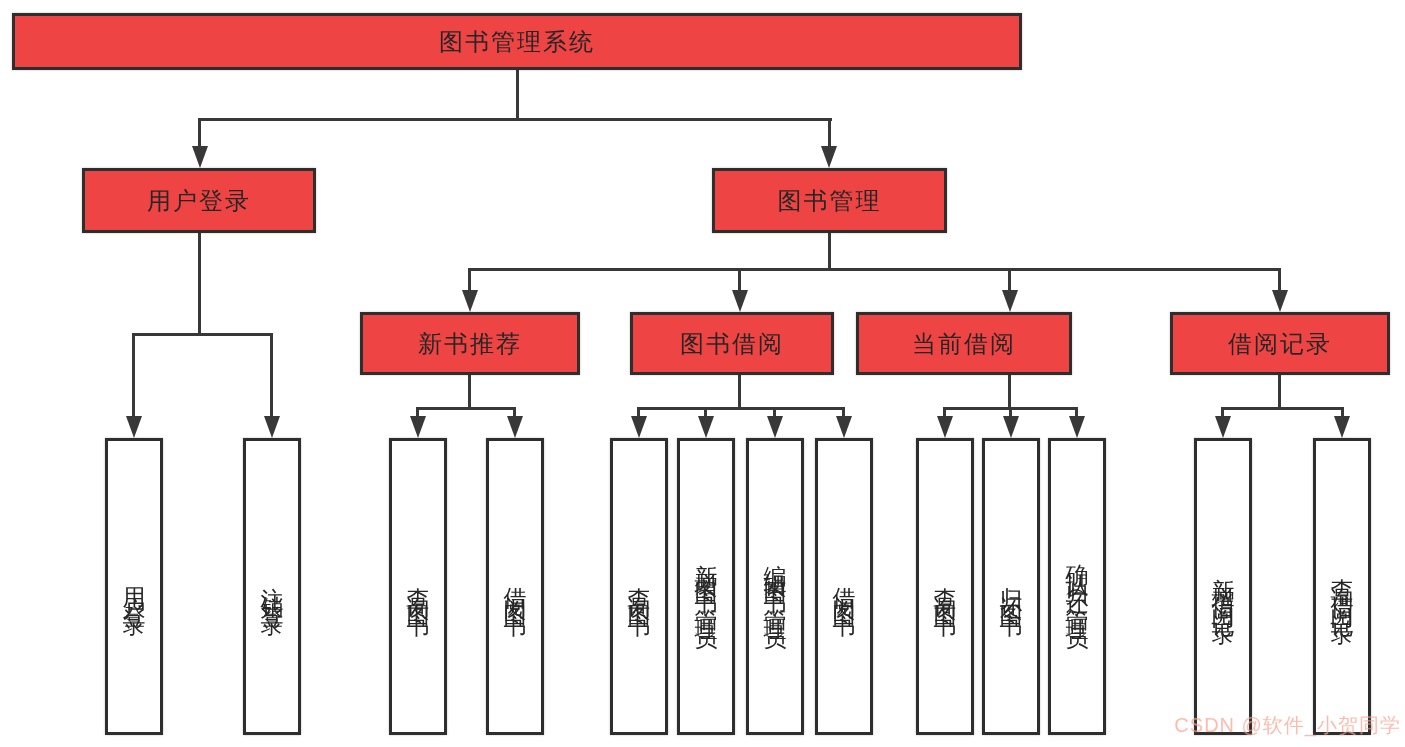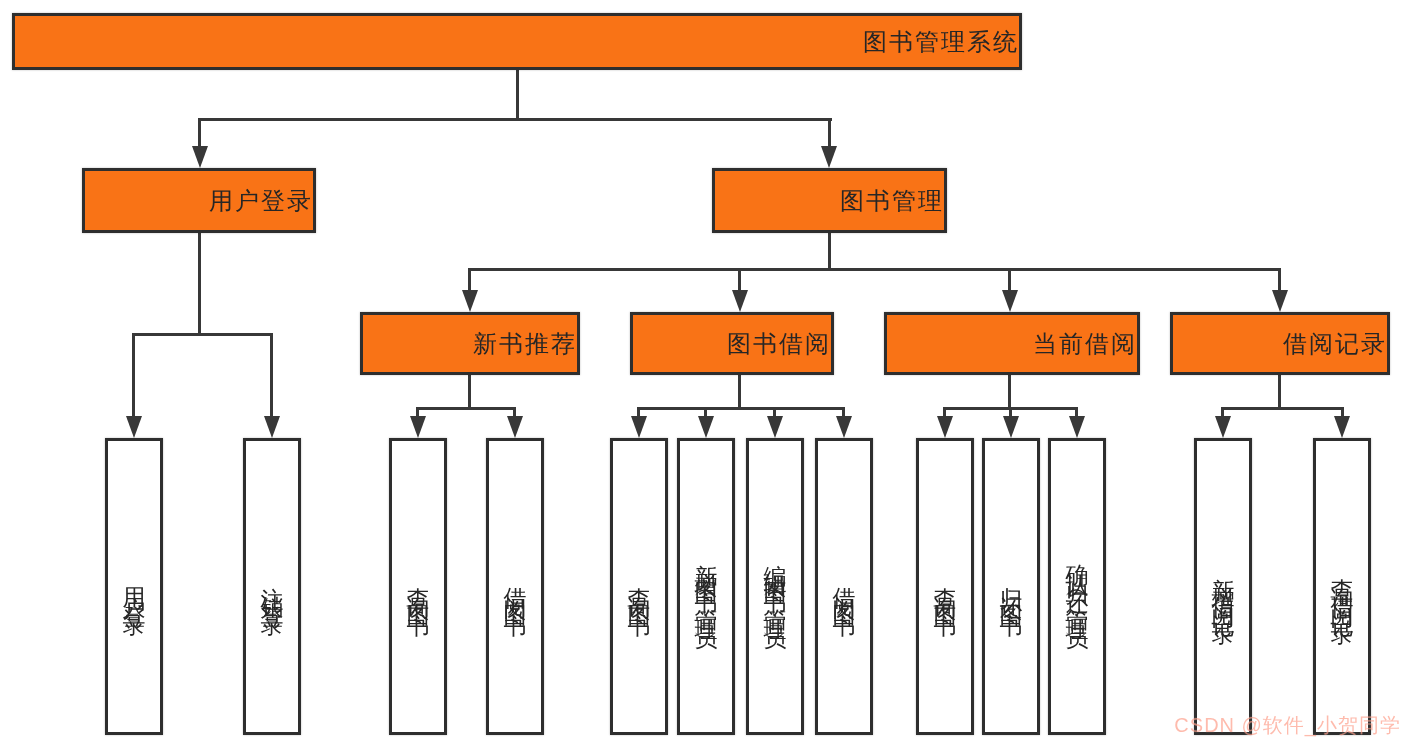--- a/index.html
+++ b/index.html
@@ -11,22 +11,22 @@
   }
   *{box-sizing:border-box;margin:0;padding:0;}
   html,body{background:var(--bg-color);}
   body{
     font-family:"Liberation Sans","DejaVu Sans",sans-serif;
     width:1405px;height:747px;position:relative;overflow:hidden;
   }
   .canvas{position:absolute;left:0;top:0;width:1405px;height:747px;background:var(--bg-color);}
   
   .node{
-    position:absolute;border:3px solid var(--border-color);background:#f97316;
-    display:flex;align-items:center;justify-content:flex-end;
+    position:absolute;border:3px solid var(--border-color);background:#ef4444;
+    display:flex;align-items:center;justify-content:center;
     font-size:24px;letter-spacing:2px;color:var(--text-color);
     box-shadow:0 0 2px rgba(0,0,0,0.25);
   }
   .vnode{
     position:absolute;top:438px;width:58px;height:297px;
     border:3px solid var(--border-color);background:#fff;
     display:flex;align-items:center;justify-content:center;
     box-shadow:0 0 2px rgba(0,0,0,0.25);
   }
   .vnode .vlabel{
@@ -123,21 +123,21 @@
   <div class="node" style="left:712px;top:168px;width:235px;height:65px">
     <span>图书管理</span>
   </div>
 
   <div class="node" style="left:360px;top:312px;width:220px;height:63px">
     <span>新书推荐</span>
   </div>
   <div class="node" style="left:630px;top:312px;width:204px;height:63px">
     <span>图书借阅</span>
   </div>
-  <div class="node" style="left:884px;top:312px;width:256px;height:63px">
+  <div class="node" style="left:856px;top:312px;width:216px;height:63px">
     <span>当前借阅</span>
   </div>
   <div class="node" style="left:1170px;top:312px;width:220px;height:63px">
     <span>借阅记录</span>
   </div>
 
   <div class="vnode" style="left:105px">
     <span class="vlabel">用户登录</span>
   </div>
   <div class="vnode" style="left:243px">

